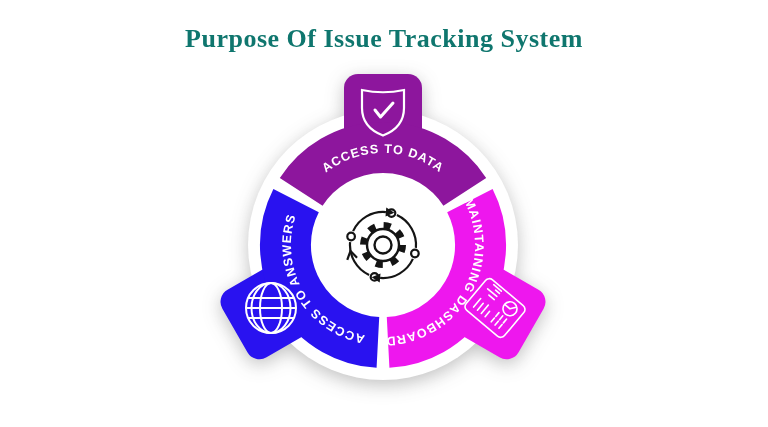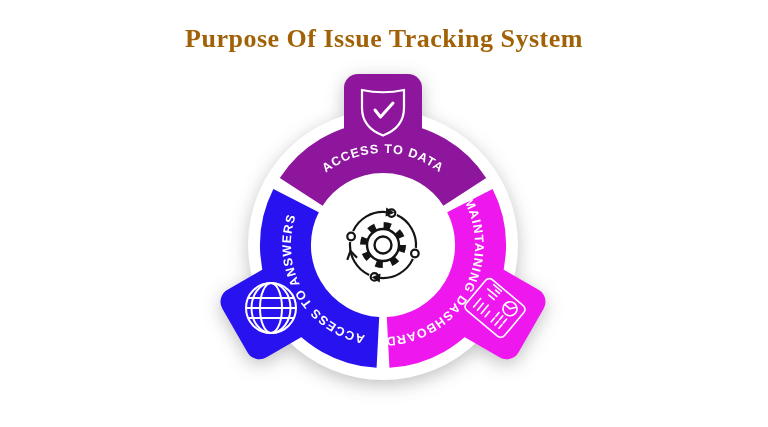--- a/index.html
+++ b/index.html
@@ -1,21 +1,21 @@
 <!DOCTYPE html>
 <html><head>
 <meta charset="utf-8">
 <style>
   html,body{margin:0;padding:0;}
   body{width:768px;height:427px;background:#ffffff;font-family:"Liberation Sans",sans-serif;}
   .canvas{position:relative;width:768px;height:427px;background:#ffffff;overflow:hidden;}
   .title{
     position:absolute;top:24px;left:0;width:100%;margin:0;
     text-align:center;font-family:"Liberation Serif",serif;font-weight:700;
-    font-size:26px;letter-spacing:0.5px;color:#a16207;
+    font-size:26px;letter-spacing:0.5px;color:#0f766e;
   }
   .diagram{position:absolute;left:0;top:0;}
   .shadow-group{filter:drop-shadow(0 5px 9px rgba(50,50,50,0.30));}
   .seg-label{font-family:"Liberation Sans",sans-serif;font-weight:700;font-size:12.5px;letter-spacing:1px;}
 </style>
 </head>
 <body>
 
 <div class="canvas">
 

